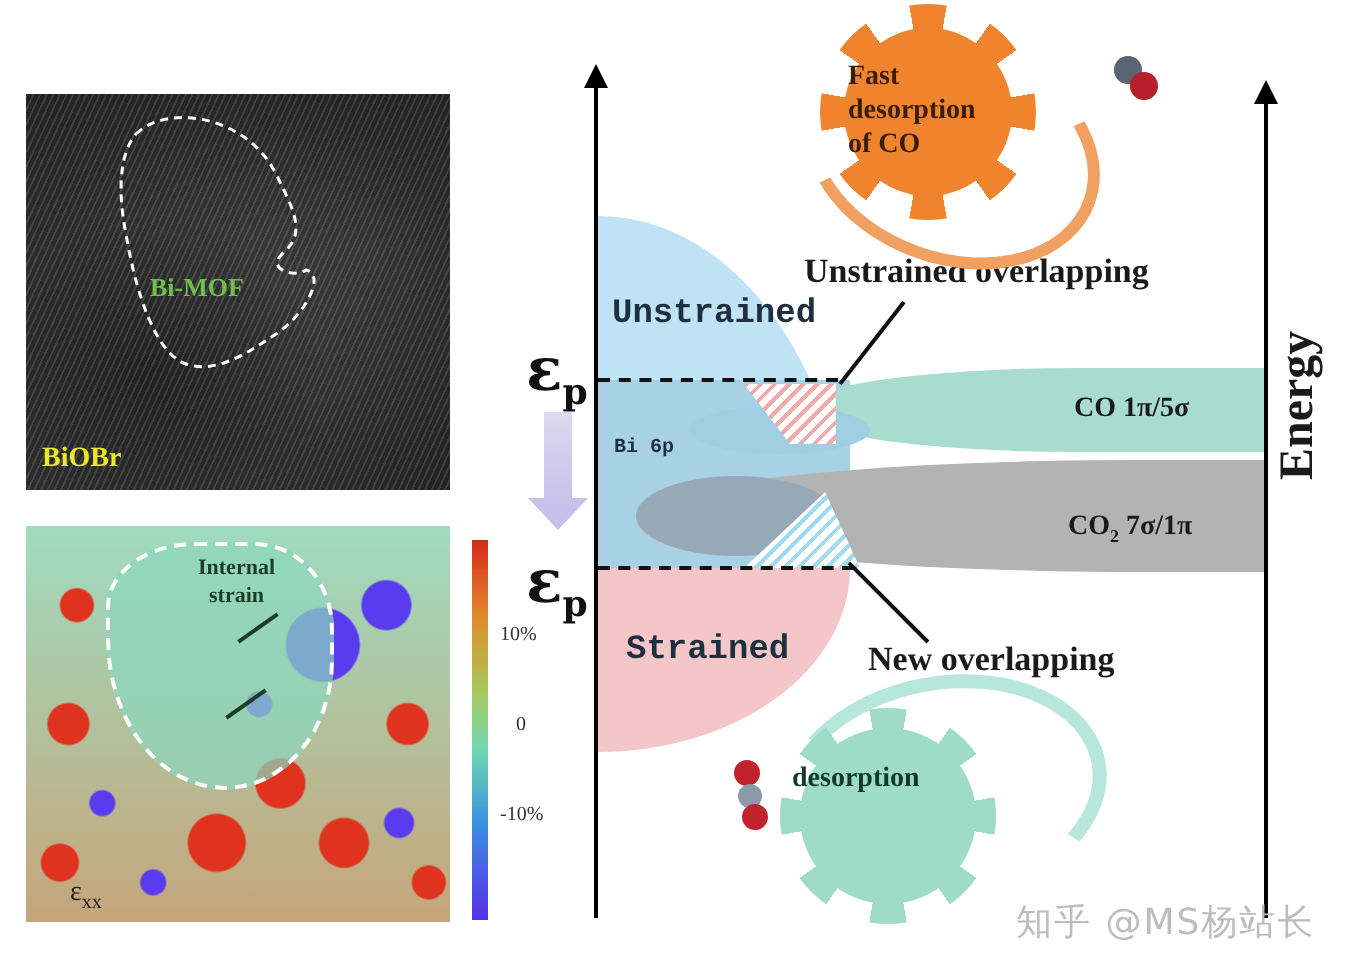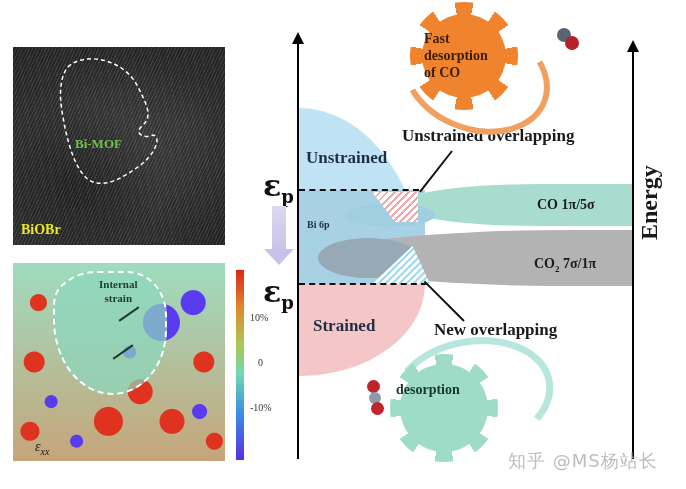--- a/index.html
+++ b/index.html
@@ -29,42 +29,42 @@
     radial-gradient(circle at 75% 80%,#e0331f 0 12px,transparent 13px),
     radial-gradient(circle at 30% 90%,#5a3cf0 0 6px,transparent 7px),
     radial-gradient(circle at 88% 75%,#5a3cf0 0 7px,transparent 8px),
     radial-gradient(circle at 95% 90%,#e0331f 0 8px,transparent 9px),
     radial-gradient(circle at 55% 45%,#5a3cf0 0 6px,transparent 7px),
     linear-gradient(#9fdcbf,#c6a57a);}
   #strain .inner{position:absolute;left:40px;top:8px;width:110px;height:120px;border:2px dashed #ffffff;border-radius:45% 40% 55% 60%/30% 40% 60% 70%;background:rgba(140,215,190,0.7);}
   #strain .label-internal{position:absolute;left:86px;top:14px;font-weight:bold;font-size:11px;color:#1e3d28;text-align:center;line-height:14px;}
   #strain .arrow1{position:absolute;left:104px;top:50px;width:24px;height:2px;background:#1e3d28;transform:rotate(-35deg);}
   #strain .arrow2{position:absolute;left:98px;top:88px;width:24px;height:2px;background:#1e3d28;transform:rotate(-35deg);}
-  #strain .label-exx{position:absolute;left:22px;bottom:4px;font-size:14px;color:#1a1a1a;font-style:italic;}
+  #strain .label-exx{position:absolute;left:22px;bottom:4px;font-size:14px;color:#1a1a1a;}
   #strain .label-exx sub{font-size:10px;}
   
   #colorbar{left:236px;top:270px;width:8px;height:190px;background:linear-gradient(#d8281a,#e08a2a 20%,#a8c95a 40%,#6fd8b0 55%,#3b8fe0 75%,#5a2ee8);}
   .cb-tick{position:absolute;left:250px;font-size:10px;color:#333;}
   
   .vaxis{position:absolute;width:2px;background:#000;}
   .vaxis::before{content:"";position:absolute;left:-5px;top:-2px;border-left:6px solid transparent;border-right:6px solid transparent;border-bottom:12px solid #000;}
   
   #unstrained-region{left:299px;top:108px;width:126px;height:178px;background:#bfe3f4;border-radius:0 100% 0 0/0 100% 0 0;}
   #strained-region{left:299px;top:284px;width:126px;height:92px;background:#f4c6c8;border-radius:0 0 100% 0/0 0 100% 0;}
   #bi6p-band{left:299px;top:190px;width:126px;height:94px;background:#a9d1e6;}
   .dash{position:absolute;height:0;border-top:2.5px dashed #111;}
   #co-band{left:398px;top:184px;width:235px;height:42px;background:#a7dccf;border-radius:60% 0 0 60%/50% 0 0 50%;}
   #co2-band{left:318px;top:230px;width:315px;height:56px;background:#b3b3b3;border-radius:80% 0 0 80%/50% 0 0 50%;}
   #co-inner{left:345px;top:203px;width:90px;height:24px;background:#a0cfe2;border-radius:50%;}
   #co2-inner{left:318px;top:238px;width:100px;height:40px;background:#97a9b6;border-radius:50%;}
   #hatch-red{left:372px;top:192px;width:46px;height:30px;background:repeating-linear-gradient(135deg,#f2a9a9 0 2px,#ffffff 2px 5px);clip-path:polygon(0 0,100% 0,100% 100%,50% 100%);}
   #hatch-blue{left:372px;top:246px;width:58px;height:38px;background:repeating-linear-gradient(135deg,#9fdcf0 0 2px,#ffffff 2px 5px);clip-path:polygon(70% 0,100% 100%,0 100%);}
   
   .lbl{position:absolute;font-weight:bold;color:#1a1a1a;white-space:nowrap;}
-  .lbl-dark{color:#1e3040;}
+  .lbl-dark{color:#1e3040;font-family:Liberation Mono, monospace;}
   
   .gear{position:absolute;border-radius:50%;}
   #gear-orange-teeth{left:410px;top:2px;width:108px;height:108px;background:
     conic-gradient(#f0842e 0 10deg,transparent 10deg 35deg,#f0842e 35deg 55deg,transparent 55deg 80deg,#f0842e 80deg 100deg,transparent 100deg 125deg,#f0842e 125deg 145deg,transparent 145deg 170deg,#f0842e 170deg 190deg,transparent 190deg 215deg,#f0842e 215deg 235deg,transparent 235deg 260deg,#f0842e 260deg 280deg,transparent 280deg 305deg,#f0842e 305deg 325deg,transparent 325deg 350deg,#f0842e 350deg);border-radius:50%;}
   #gear-teal-teeth{left:390px;top:354px;width:108px;height:108px;background:
     conic-gradient(#9fdcc8 0 10deg,transparent 10deg 35deg,#9fdcc8 35deg 55deg,transparent 55deg 80deg,#9fdcc8 80deg 100deg,transparent 100deg 125deg,#9fdcc8 125deg 145deg,transparent 145deg 170deg,#9fdcc8 170deg 190deg,transparent 190deg 215deg,#9fdcc8 215deg 235deg,transparent 235deg 260deg,#9fdcc8 260deg 280deg,transparent 280deg 305deg,#9fdcc8 305deg 325deg,transparent 325deg 350deg,#9fdcc8 350deg);border-radius:50%;}
   .gear-text{position:absolute;font-weight:bold;line-height:17px;font-size:14px;}
   .arc{position:absolute;border-radius:50%;}
   #arc-orange{left:400px;top:20px;width:140px;height:100px;border:6px solid #f0a060;border-color:transparent #f0a060 #f0a060 transparent;transform:rotate(20deg);}
   #arc-teal{left:390px;top:338px;width:150px;height:100px;border:7px solid #b6e6dc;border-color:#b6e6dc #b6e6dc transparent transparent;transform:rotate(-10deg);}

